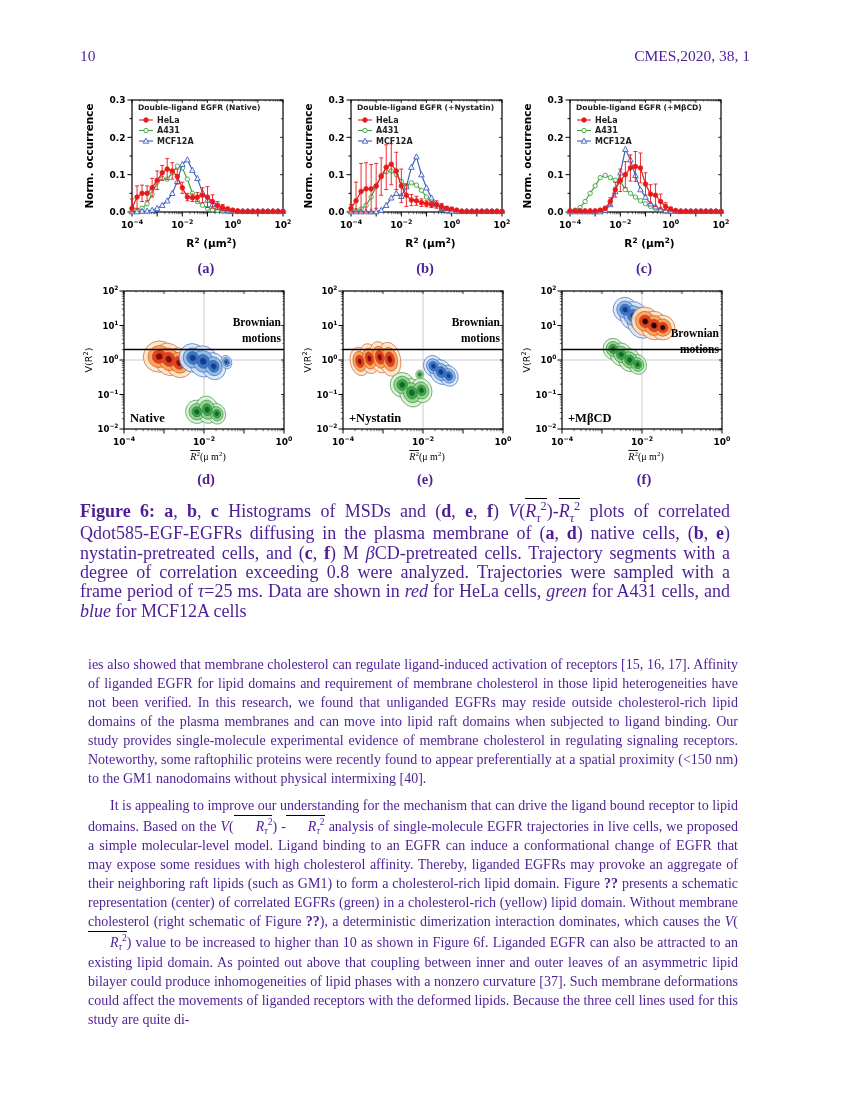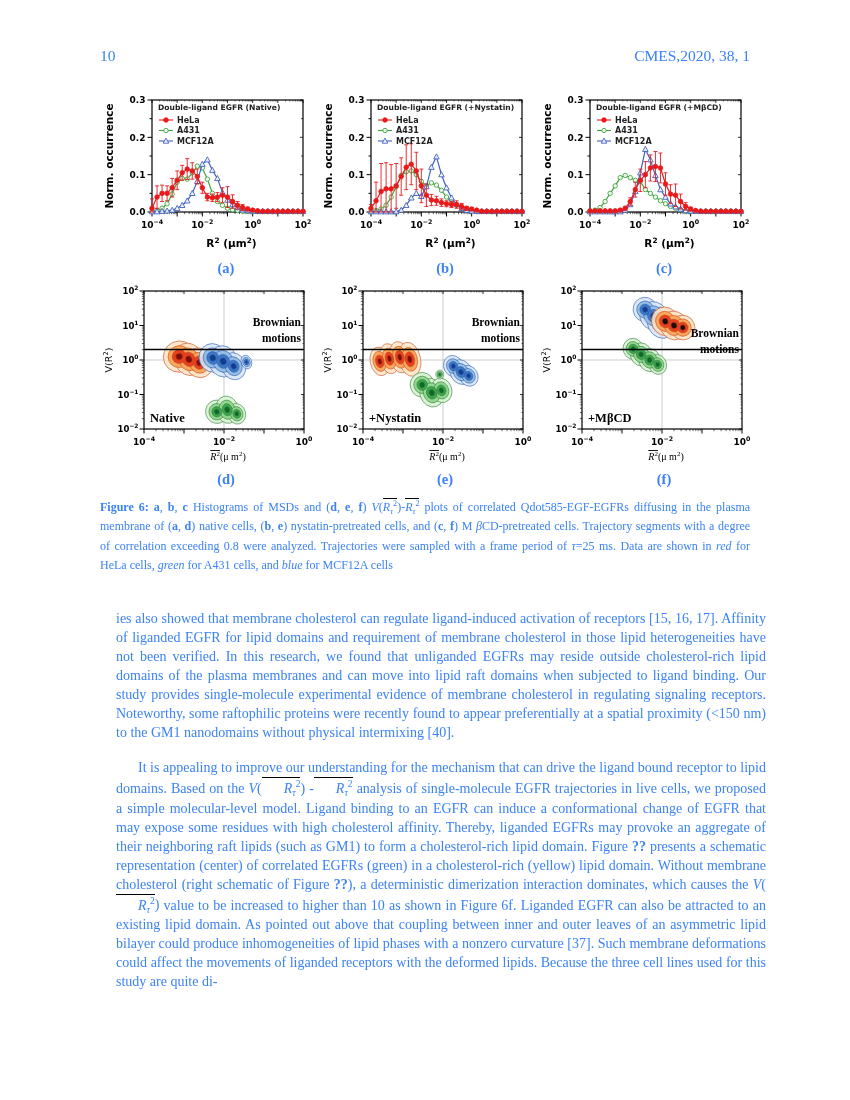--- a/index.html
+++ b/index.html
@@ -1,28 +1,28 @@
 <!DOCTYPE html>
 <html><head>
 <meta charset="utf-8">
 <style>
   html,body{margin:0;padding:0;background:#9a9a9a;}
   .page{width:850px;height:1100px;background:#ffffff;margin:0 auto;position:relative;
-        box-sizing:border-box;padding:46px 100px 0 100px;
-        font-family:"Liberation Serif",serif;color:#3b82f6;overflow:hidden;}
+        box-sizing:border-box;padding:46px 100px 0 80px;
+        font-family:"Liberation Serif",serif;color:#4c1d95;overflow:hidden;}
   .header{display:flex;justify-content:space-between;font-size:15.5px;line-height:20px;}
   .figure-block{margin-top:24px;width:650px;}
   .figrow{display:flex;justify-content:space-between;width:650px;}
   .plotcell{width:212px;}
   .sublab-row{display:flex;justify-content:space-between;width:650px;margin-top:2px;margin-bottom:4px;}
   .sublab{width:212px;box-sizing:border-box;padding-left:40px;text-align:center;
           font-weight:bold;font-size:14.5px;}
-  .caption{width:650px;text-align:justify;font-size:12px;line-height:19.3px;margin:10px 0 0 0;}
+  .caption{width:650px;text-align:justify;font-size:18px;line-height:19.3px;margin:10px 0 0 0;}
   .bodytext{margin-top:34px;width:650px;}
-  .para{width:650px;text-align:justify;font-size:14px;line-height:19px;margin:16px;}
+  .para{width:650px;text-align:justify;font-size:14px;line-height:19px;margin:8px;}
   .para.indent{text-indent:22px;margin-top:1px;}
   .b{font-weight:bold;}
   .i{font-style:italic;}
   .ovl{border-top:1px solid #000;display:inline-block;line-height:1.05;padding-top:1px;}
   .caption sub,.para sub{font-size:68%;}
   .caption sup,.para sup{font-size:68%;}
   svg{display:block;}
 </style>
 </head>
 <body>

